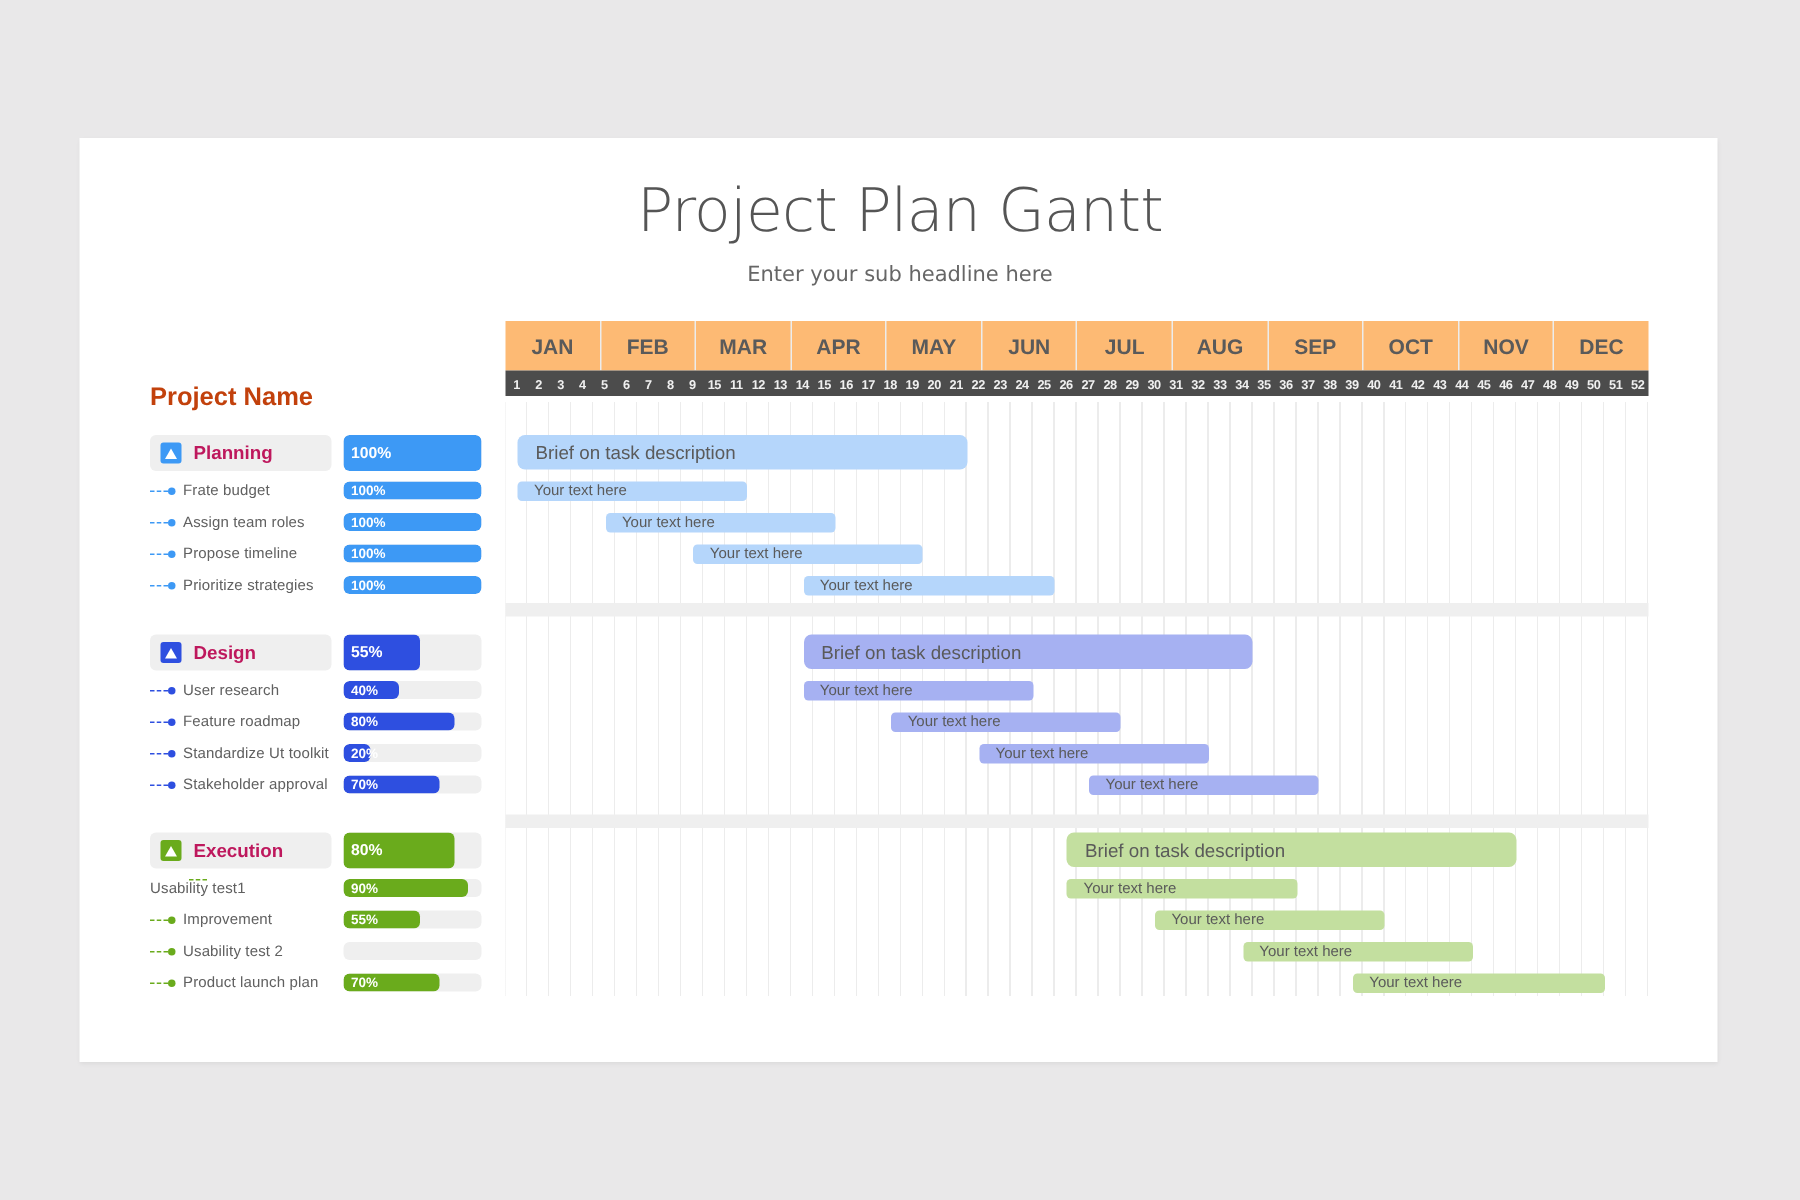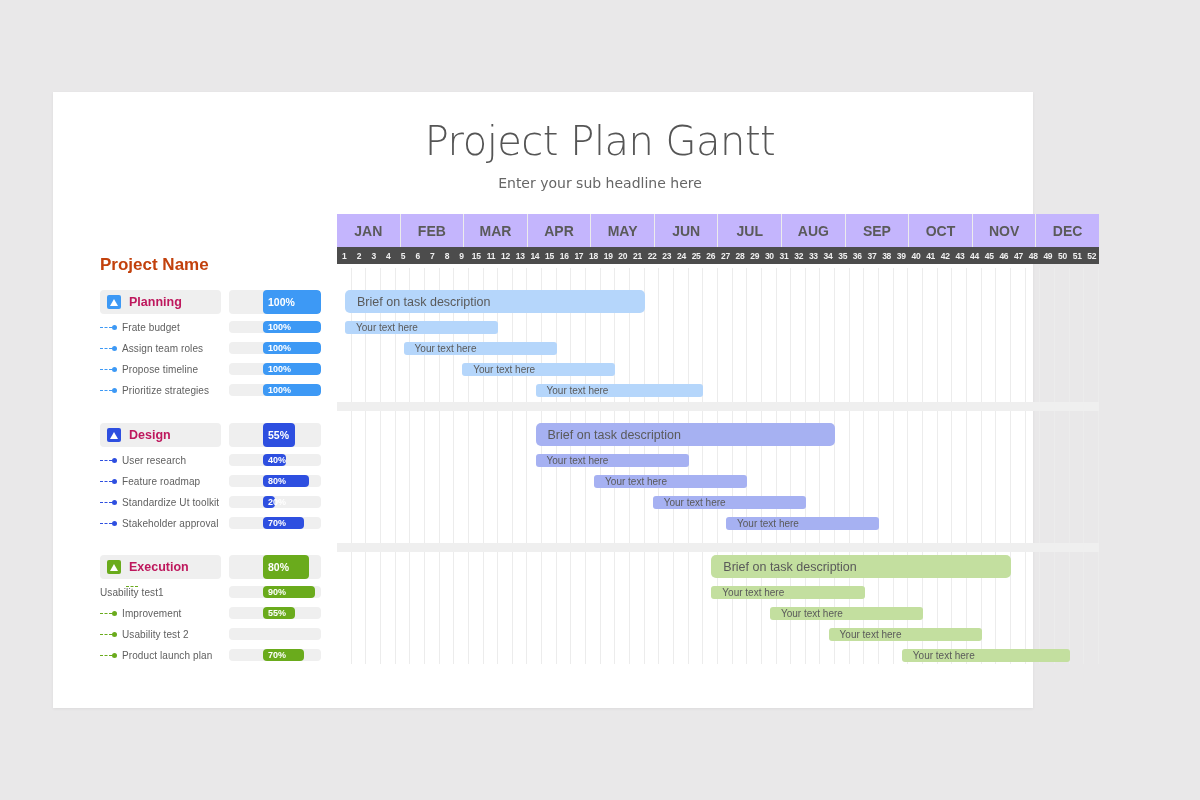--- a/index.html
+++ b/index.html
@@ -1,45 +1,45 @@
 <!DOCTYPE html>
 <html><head>
 <meta charset="utf-8">
 <style>
   * { box-sizing: border-box; margin: 0; padding: 0; }
   html, body { width: 1200px; height: 800px; overflow: hidden; }
   body { background: #e9e8e9; font-family: "Liberation Sans", sans-serif; position: relative; }
-  .slide { position: absolute; left: 53px; top: 92px; width: 980px; height: 616px; background: #ffffff; box-shadow: 0 1px 3px rgba(0,0,0,0.06); }
+  .slide { position: absolute; left: 53px; top: 92px; width: 1092px; height: 616px; background: #ffffff; box-shadow: 0 1px 3px rgba(0,0,0,0.06); }
   .title { position: absolute; left: 0; top: 26px; width: 1094px; text-align: center; font-size: 40px; color: #555555; font-family: "DejaVu Sans", sans-serif; font-weight: 300; letter-spacing: -0.5px; }
   .subtitle { position: absolute; left: 0; top: 83px; width: 1094px; text-align: center; font-size: 14px; color: #666666; font-family: "DejaVu Sans", sans-serif; }
   .proj-name { position: absolute; left: 47px; top: 163px; font-size: 17px; font-weight: bold; color: #c2410c; }
 
   
-  .months { position: absolute; left: 284px; top: 122px; width: 762px; height: 33px; display: flex; background: #c4b5fd; }
+  .months { position: absolute; left: 284px; top: 122px; width: 762px; height: 33px; display: flex; background: #fdba74; }
   .month { flex: 1; border-right: 1px solid #ececec; display: flex; align-items: center; justify-content: center; font-size: 14px; font-weight: bold; color: #5a5a5a; }
   .month:last-child { border-right: none; }
   .weeks { position: absolute; left: 284px; top: 155px; width: 762px; height: 17px; display: flex; background: #4c4c4c; }
   .week { flex: 1; color: #f0f0f0; font-size: 8.5px; font-weight: bold; display: flex; align-items: center; justify-content: center; letter-spacing: -0.3px; }
 
   
   .grid { position: absolute; left: 284px; top: 176px; width: 762px; height: 396px; }
   .grid-lines { position: absolute; left: 0; top: 0; width: 100%; height: 100%;
     background-image: repeating-linear-gradient(to right, transparent 0, transparent 13.65px, #ececec 13.65px, #ececec 14.65px); }
   .sep { position: absolute; left: 0; width: 100%; height: 9px; background: #efefef; }
 
   .bar { position: absolute; border-radius: 4px; display: flex; align-items: center; color: #5a5a5a; white-space: nowrap; overflow: hidden; }
   .bar.main { height: 23px; font-size: 12.5px; padding-left: 12px; border-radius: 5px; }
   .bar.sub { height: 13px; font-size: 10px; padding-left: 11px; border-radius: 3px; }
 
   
   .section-head { position: absolute; left: 47px; width: 121px; height: 24px; background: #efefef; border-radius: 4px; display: flex; align-items: center; }
   .tri-box { width: 14px; height: 14px; border-radius: 2px; margin-left: 7px; display: flex; align-items: center; justify-content: center; }
   .tri { width: 0; height: 0; border-left: 4px solid transparent; border-right: 4px solid transparent; border-bottom: 7px solid #ffffff; }
   .section-label { margin-left: 8px; font-size: 12.5px; font-weight: bold; color: #be185d; }
-  .pct-track { position: absolute; left: 176px; width: 92px; background: #efefef; border-radius: 4px; overflow: hidden; padding-left: 34px; }
+  .pct-track { position: absolute; left: 176px; width: 92px; background: #efefef; border-radius: 4px; overflow: hidden; }
   .pct-fill { height: 100%; border-radius: 4px; color: #ffffff; font-weight: bold; display: flex; align-items: center; padding-left: 5px; }
   .pct-track.big { height: 24px; }
   .pct-track.big .pct-fill { font-size: 10.5px; }
   .pct-track.small { height: 12px; }
   .pct-track.small .pct-fill { font-size: 9px; }
   .task-row { position: absolute; left: 47px; height: 12px; display: flex; align-items: center; }
   .connector { width: 12px; border-top: 1px dashed; margin-right: 0; }
   .dot { width: 5px; height: 5px; border-radius: 50%; margin-right: 5px; }
   .task-label { font-size: 10px; color: #606060; letter-spacing: 0.1px; }
 </style>

